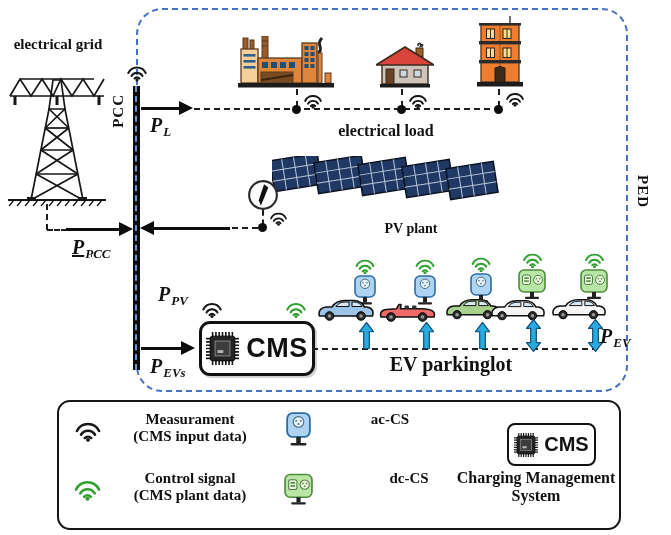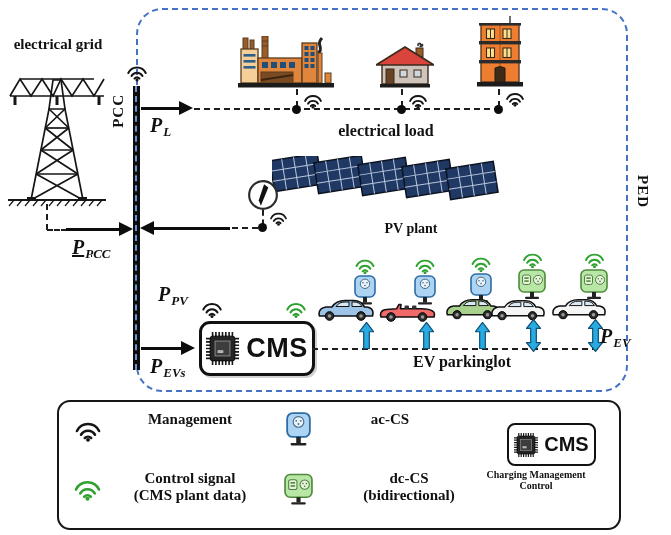--- a/index.html
+++ b/index.html
@@ -374,29 +374,30 @@
   <svg class="abs arr" style="left:526px;top:319px;" width="15" height="33">
       <use href="#dblarrow"></use>
     </svg>
   <svg class="abs arr" style="left:588px;top:319px;" width="15" height="33">
       <use href="#dblarrow"></use>
     </svg>
 
   <div class="abs pl" style="left:600px;top:325px;">
     <i>P</i><sub>EV</sub>
   </div>
-  <div class="abs lbl" style="left:400px;top:353px;width:124px;font-size:16px;">EV parkinglot</div>
+  <div class="abs lbl" style="left:389px;top:353px;width:124px;font-size:20px;">EV parkinglot</div>
 
   <div class="abs legendbox" style="left:57px;top:400px;width:560px;height:126px;"></div>
 
   <svg class="abs wifi" style="left:74px;top:420px;" width="28" height="22">
       <use href="#wifi"></use>
     </svg>
   <div class="abs lbl" style="left:103px;top:411px;width:174px;">
-    <div>Management</div>
+    <div>Measurament</div>
+    <div>(CMS input data)</div>
   </div>
 
   <svg class="abs wifi green" style="left:73px;top:478px;" width="29" height="23">
       <use href="#wifi"></use>
     </svg>
   <div class="abs lbl" style="left:103px;top:470px;width:174px;">
     <div>Control signal</div>
     <div>(CMS plant data)</div>
   </div>
 
@@ -405,27 +406,26 @@
     </svg>
   <div class="abs lbl" style="left:325px;top:411px;width:130px;">
     <div>ac-CS</div>
   </div>
 
   <svg class="abs" style="left:284px;top:472px;" width="29" height="36">
       <use href="#dcst"></use>
     </svg>
   <div class="abs lbl" style="left:344px;top:470px;width:130px;">
     <div>dc-CS</div>
-    <div>(bidirectional)</div>
   </div>
 
   <div class="abs lg-cmsbox" style="left:507px;top:423px;width:85px;height:39px;">
     <svg width="24" height="24">
         <use href="#chip"></use>
       </svg>
     <span class="lg-cmstxt">CMS</span>
   </div>
-  <div class="abs lbl" style="left:448px;top:469px;width:176px;font-size:10px;">
+  <div class="abs lbl" style="left:448px;top:469px;width:176px;font-size:16px;">
     <div>Charging Management</div>
-    <div>Control</div>
+    <div>System</div>
   </div>
 
 </div>
 
 </body></html>

